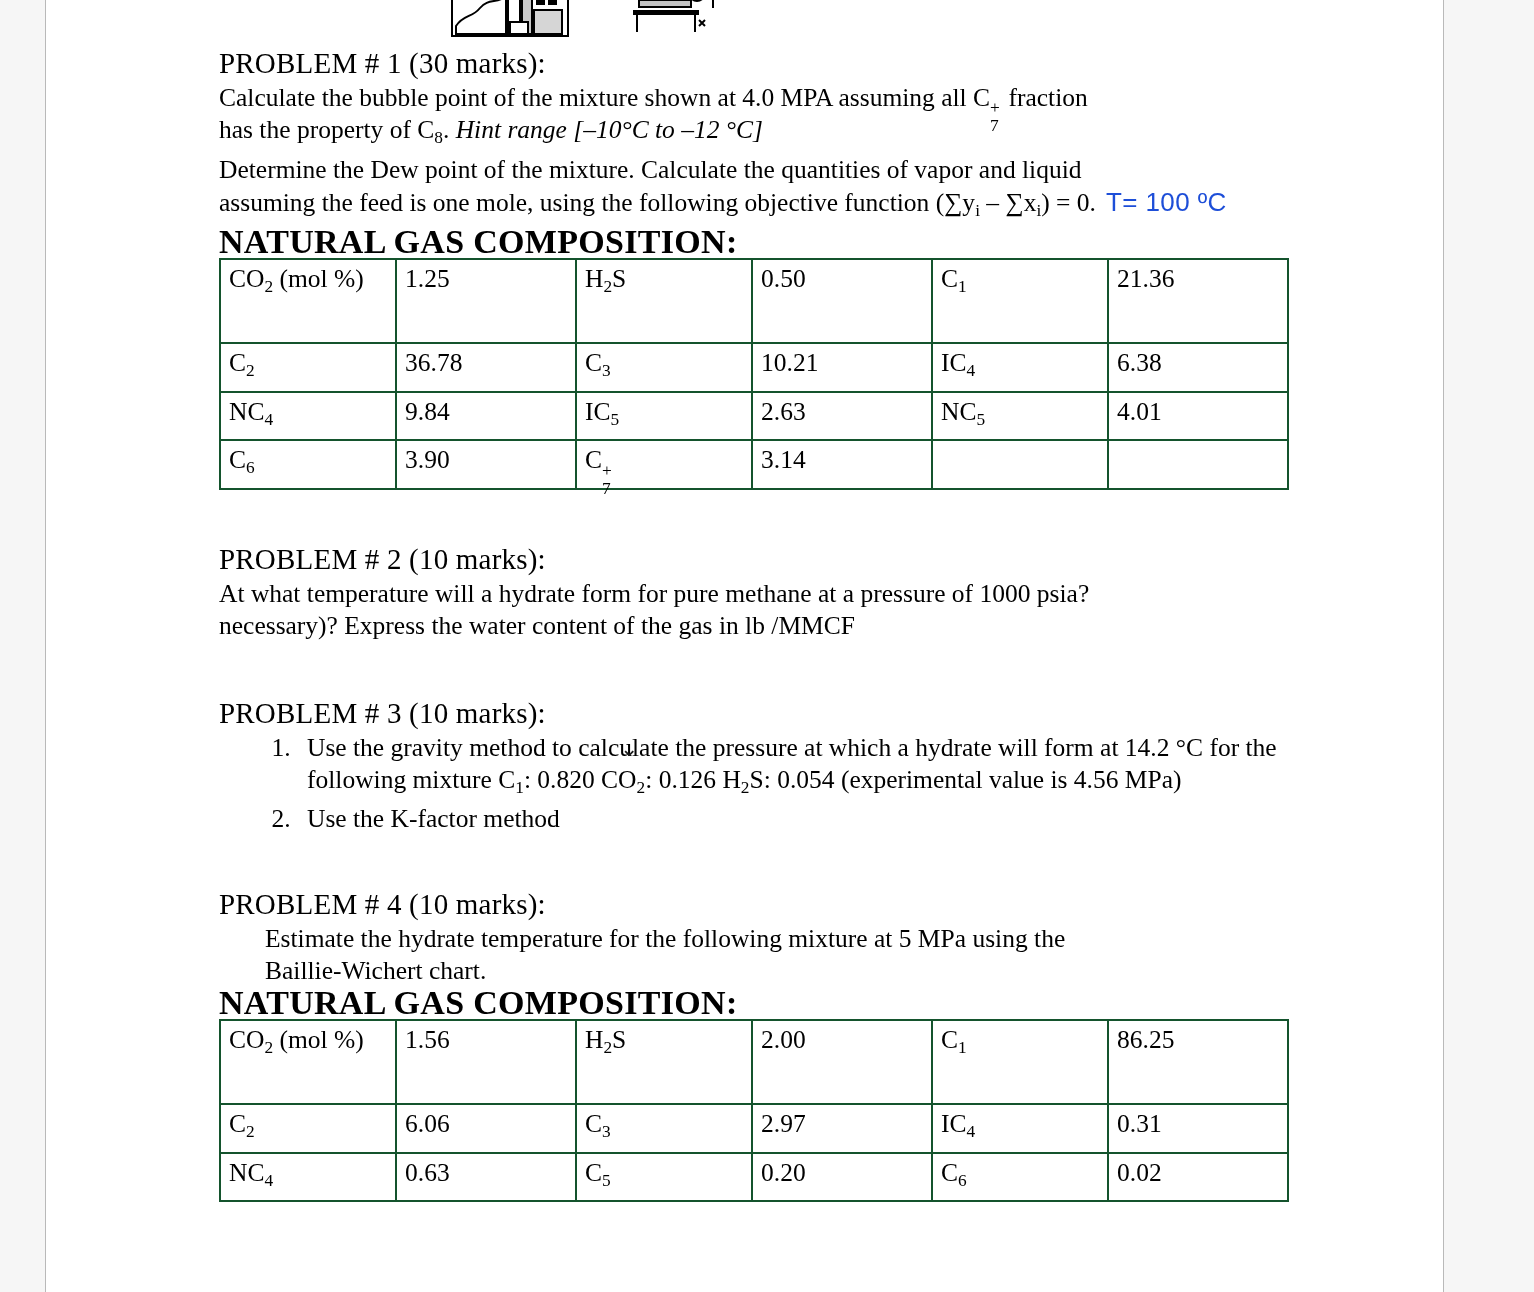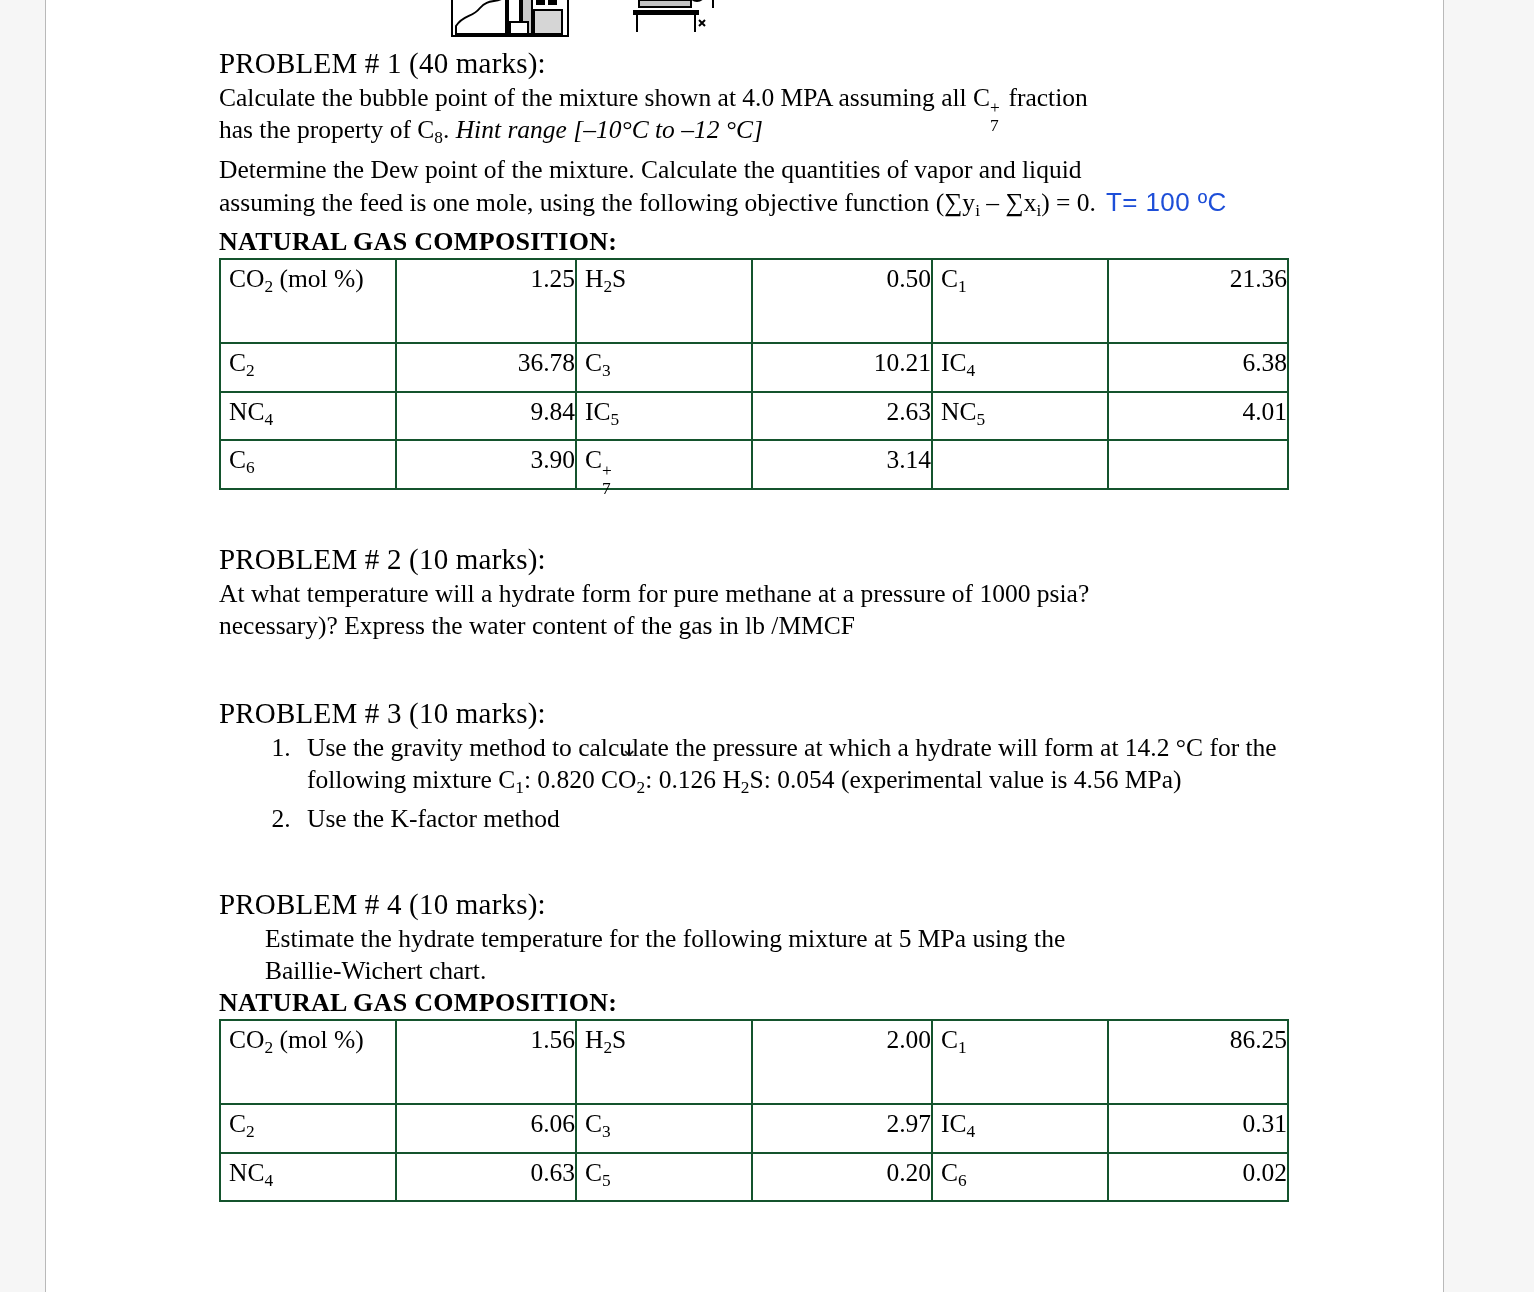--- a/index.html
+++ b/index.html
@@ -53,21 +53,21 @@
   .prob-title {
     font-size: 29px;
     line-height: 38px;
     letter-spacing: .2px;
   }
   .body-line {
     font-size: 25.5px;
     line-height: 32px;
   }
   .bold-head {
-    font-size: 26px;
+    font-size: 34px;
     line-height: 32px;
     font-weight: bold;
     letter-spacing: .3px;
     font-family: Liberation Serif, serif;
   }
   .ital { font-style: italic; }
   sub { font-size: .68em; vertical-align: -0.26em; }
   sup { font-size: .68em; vertical-align: 0.45em; }
 
   .red-note {
@@ -86,21 +86,21 @@
   }
   table.gas td {
     border: 2px solid #14532d;
     padding: 2px 0 4px 8px;
     vertical-align: top;
     height: 38px;
     line-height: 33px;
   }
   table.gas td.tall { height: 76px; }
   .c-label { width: 166px; }
-  .c-val   { width: 170px; text-align: right; }
+  .c-val   { width: 170px; }
 
   
   ol.steps {
     margin: 0;
     padding-left: 78px;
     font-size: 25.5px;
     line-height: 32px;
   }
   ol.steps li { margin: 0; padding-left: 10px; }
   .indent-1 { padding-left: 46px; }
@@ -156,21 +156,21 @@
         <line x1="88" y1="18" x2="88" y2="30" stroke="#000" stroke-width="2"></line>
         <path d="M74 42 l6 6 M80 42 l-6 6" stroke="#000" stroke-width="2"></path>
       </svg>
     </div>
   </div>
 
   <div class="content">
 
     <div style="height:44px"></div>
 
-    <div class="prob-title">PROBLEM # 1 (40 marks):</div>
+    <div class="prob-title">PROBLEM # 1 (30 marks):</div>
 
     <div class="body-line">
       <span>Calculate the bubble point of the mixture shown at 4.0 MPA assuming all C</span><span style="position:relative;display:inline-block;width:0">
         <sub style="position:absolute;left:0;top:4px">7</sub>
         <sup style="position:absolute;left:0;top:-14px">+</sup>
       </span><span style="display:inline-block;width:12px"></span><span> fraction</span>
     </div>
 
     <div class="body-line">
       <span>has the property of C</span><sub>8</sub><span>. </span><span class="ital">Hint range [–10°C to –12 °C]</span>

